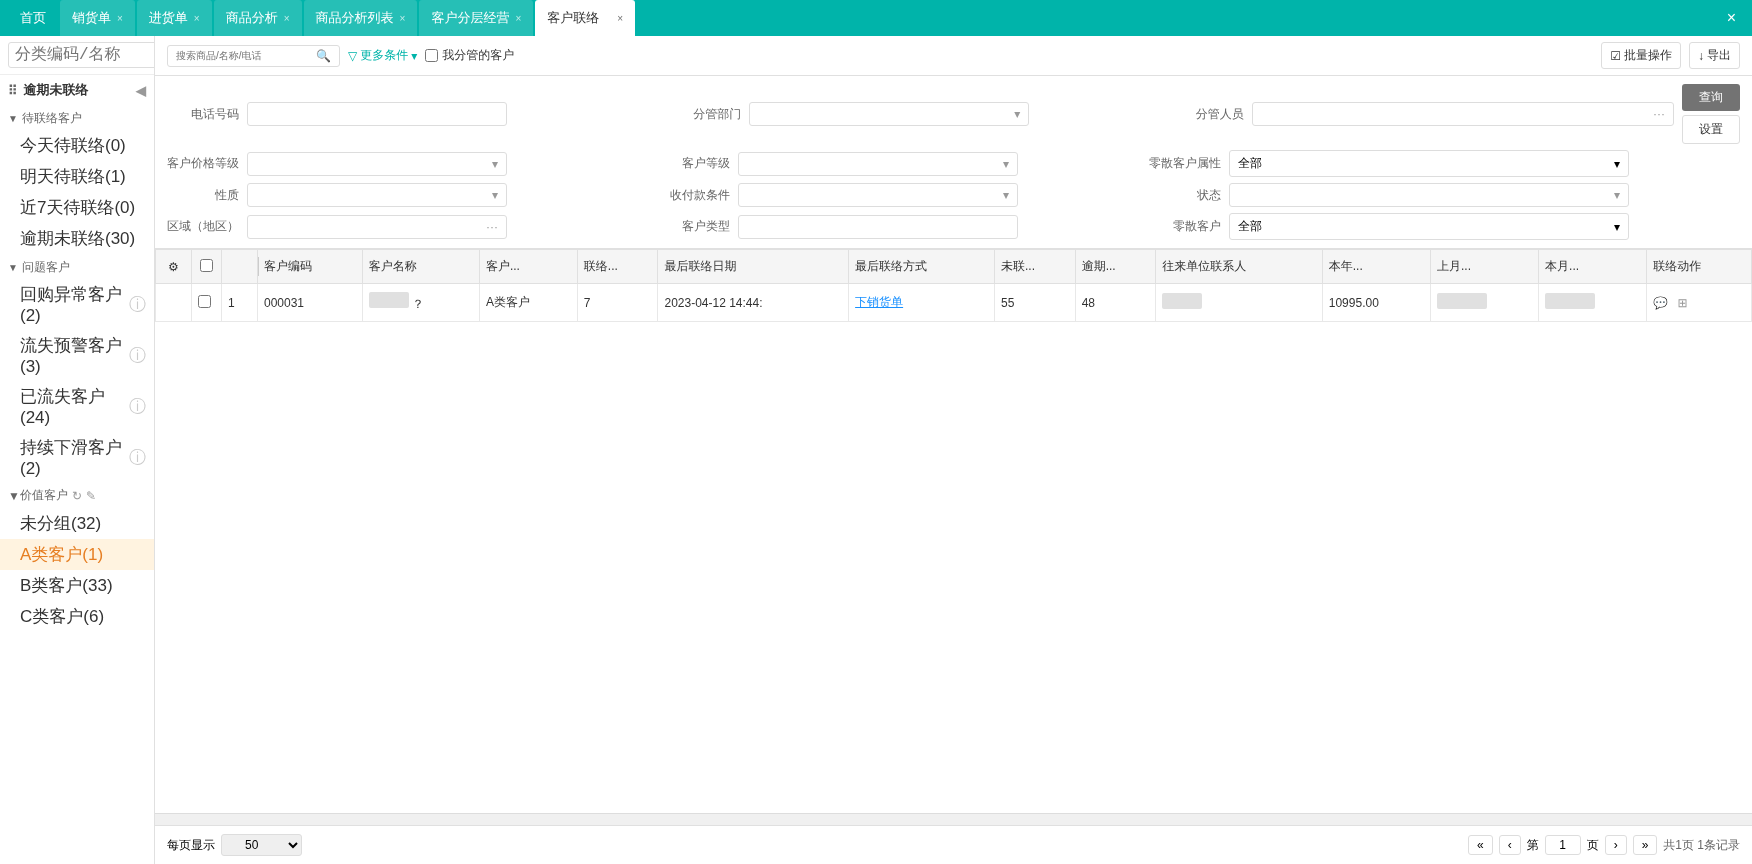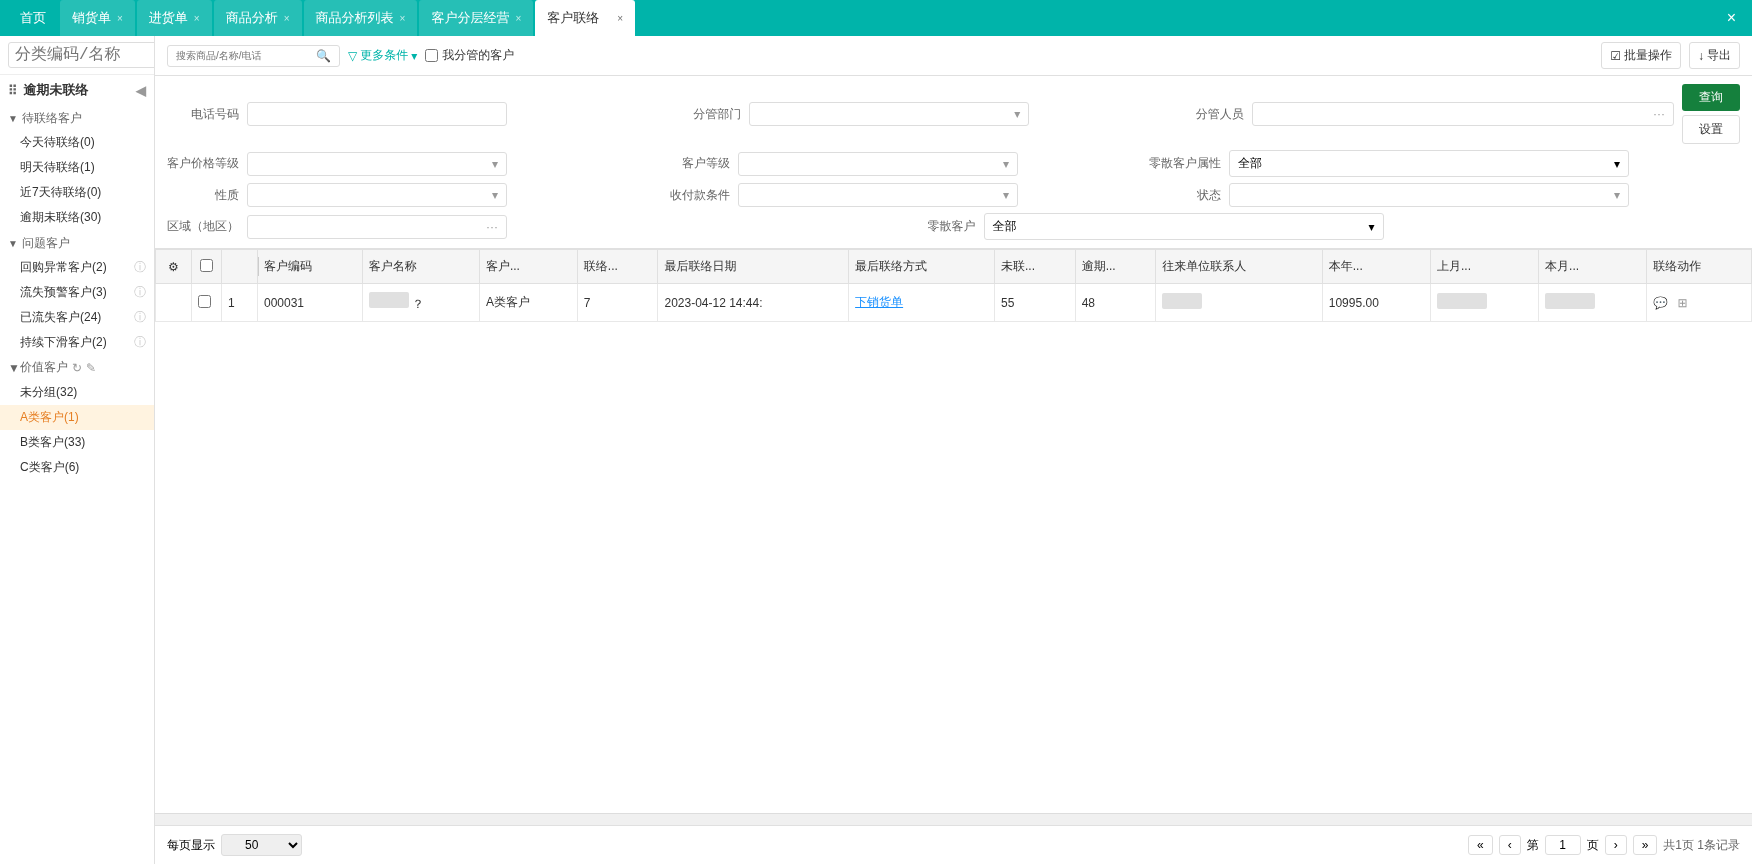--- a/index.html
+++ b/index.html
@@ -24,21 +24,21 @@
 
     
     .sidebar { width: 155px; background: #fff; border-right: 1px solid #e0e0e0; overflow-y: auto; flex-shrink: 0; }
     .sidebar-search { display: flex; align-items: center; padding: 6px 8px; border-bottom: 1px solid #eee; }
     .sidebar-search input { flex: 1; border: 1px solid #ddd; border-radius: 3px; padding: 3px 6px; font-size: 16px; outline: none; font-family: Liberation Mono, monospace; }
     .sidebar-section-header { display: flex; align-items: center; padding: 6px 8px; font-weight: bold; font-size: 13px; color: #333; cursor: pointer; }
     .sidebar-section-header .dots-icon { margin-right: 6px; color: #666; }
     .sidebar-section-header .collapse-icon { margin-left: auto; color: #999; }
     .sidebar-group-label { display: flex; align-items: center; padding: 5px 8px 3px 8px; color: #666; font-size: 12px; }
     .sidebar-group-label .triangle { margin-right: 4px; font-size: 10px; }
-    .sidebar-item { padding: 4px 8px 4px 20px; cursor: pointer; color: #333; font-size: 12px; display: flex; align-items: center; justify-content: space-between; }
+    .sidebar-item { padding: 4px 8px 4px 20px; cursor: pointer; color: #333; font-size: 17px; display: flex; align-items: center; justify-content: space-between; }
     .sidebar-item.active { background: #fff3e0; color: #e67e22; }
     .sidebar-group-row { display: flex; align-items: center; padding: 4px 8px; font-size: 12px; color: #666; }
     .sidebar-group-row .icon-btn { cursor: pointer; color: #999; margin-left: 4px; }
 
     
     .content { flex: 1; background: #f5f5f5; display: flex; flex-direction: column; overflow: hidden; }
 
     
     .filter-bar { display: flex; align-items: center; padding: 6px 12px; background: #fff; border-bottom: 1px solid #e0e0e0; gap: 8px; }
     .filter-search { display: flex; align-items: center; border: 1px solid #ddd; border-radius: 3px; padding: 3px 8px; background: #fff; }
@@ -51,21 +51,21 @@
 
     
     .filter-panel { background: #fff; border-bottom: 1px solid #e0e0e0; padding: 8px 12px; }
     .filter-row { display: flex; align-items: center; margin-bottom: 6px; gap: 0; }
     .filter-field { display: flex; align-items: center; flex: 1; min-width: 0; }
     .filter-label { color: #666; font-size: 12px; width: 80px; text-align: right; padding-right: 8px; flex-shrink: 0; }
     .filter-input { flex: 1; border: 1px solid #ddd; border-radius: 3px; padding: 4px 8px; font-size: 12px; outline: none; }
     .filter-select { flex: 1; border: 1px solid #ddd; border-radius: 3px; padding: 4px 8px; font-size: 12px; background: #fff; display: flex; align-items: center; justify-content: space-between; cursor: pointer; }
     .filter-select span { color: #999; }
     .filter-select-with-val { flex: 1; border: 1px solid #ddd; border-radius: 3px; padding: 4px 8px; font-size: 12px; background: #fff; display: flex; align-items: center; justify-content: space-between; cursor: pointer; }
-    .btn-query { background: #15803d; color: #fff; border: none; border-radius: 3px; padding: 5px 16px; font-size: 12px; cursor: pointer; }
+    .btn-query { background: #737373; color: #fff; border: none; border-radius: 3px; padding: 5px 16px; font-size: 12px; cursor: pointer; }
     .btn-setting { background: #fff; color: #333; border: 1px solid #ddd; border-radius: 3px; padding: 5px 16px; font-size: 12px; cursor: pointer; }
     .action-buttons { display: flex; flex-direction: column; gap: 4px; margin-left: 8px; }
 
     
     .table-area { flex: 1; overflow: auto; background: #fff; margin: 0; }
     table { width: 100%; border-collapse: collapse; font-size: 12px; }
     table thead tr { background: #f5f5f5; }
     table th { padding: 8px 6px; border: 1px solid #e0e0e0; color: #333; font-weight: normal; text-align: left; white-space: nowrap; position: relative; }
     table th .col-sep { position: absolute; left: 0; top: 20%; bottom: 20%; width: 1px; background: #ccc; }
     table td { padding: 8px 6px; border: 1px solid #e8e8e8; color: #333; white-space: nowrap; }
@@ -300,20 +300,24 @@
 
       <div class="filter-row" style="margin-bottom:0;">
         <div class="filter-field">
           <span class="filter-label">区域（地区）</span>
           <div class="filter-select" style="max-width:260px;">
             <span></span>
             <span>···</span>
           </div>
         </div>
         <div class="filter-field">
+          <span class="filter-label">客户类型</span>
+          <input class="filter-input" type="text" value="" style="max-width: 280px;">
+        </div>
+        <div class="filter-field">
           <span class="filter-label">零散客户</span>
           <div class="filter-select-with-val" style="flex:1;max-width:400px;">
             <span>全部</span>
             <span>▾</span>
           </div>
         </div>
         <div style="width:100px;"></div>
       </div>
     </div>
 

